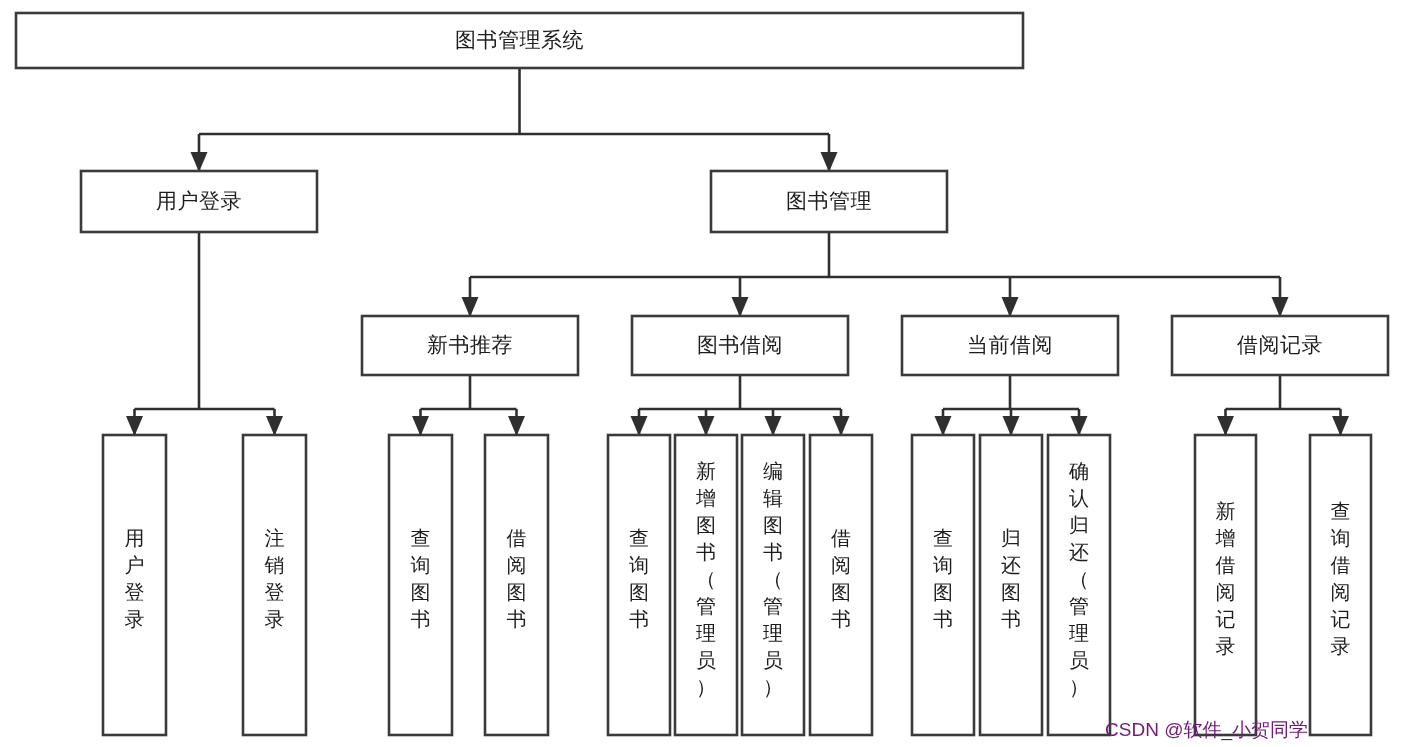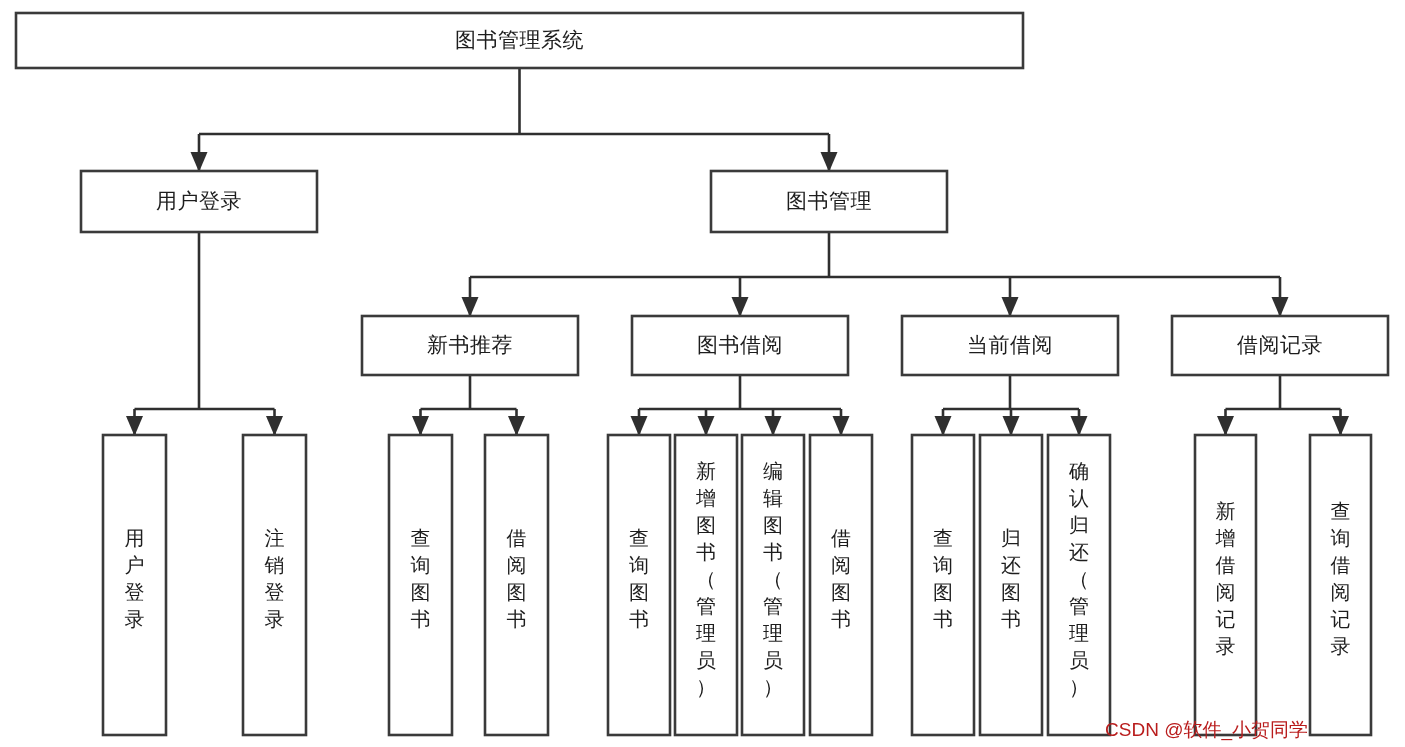--- a/index.html
+++ b/index.html
@@ -57,21 +57,21 @@
   .link-arrow {
     fill: #2f2f2f;
     stroke: none;
   }
   .watermark {
     position: absolute;
     right: 8px;
     bottom: 4px;
     font-family: "Liberation Sans", "DejaVu Sans", sans-serif;
     font-size: 19px;
-    color: #b91c1c;
+    color: #701a75;
     white-space: nowrap;
     user-select: none;
     pointer-events: none;
   }
 </style>
 </head>
 <body>
 
 <div id="diagram-root">
   <svg class="diagram-canvas" viewBox="0 0 1405 747">

